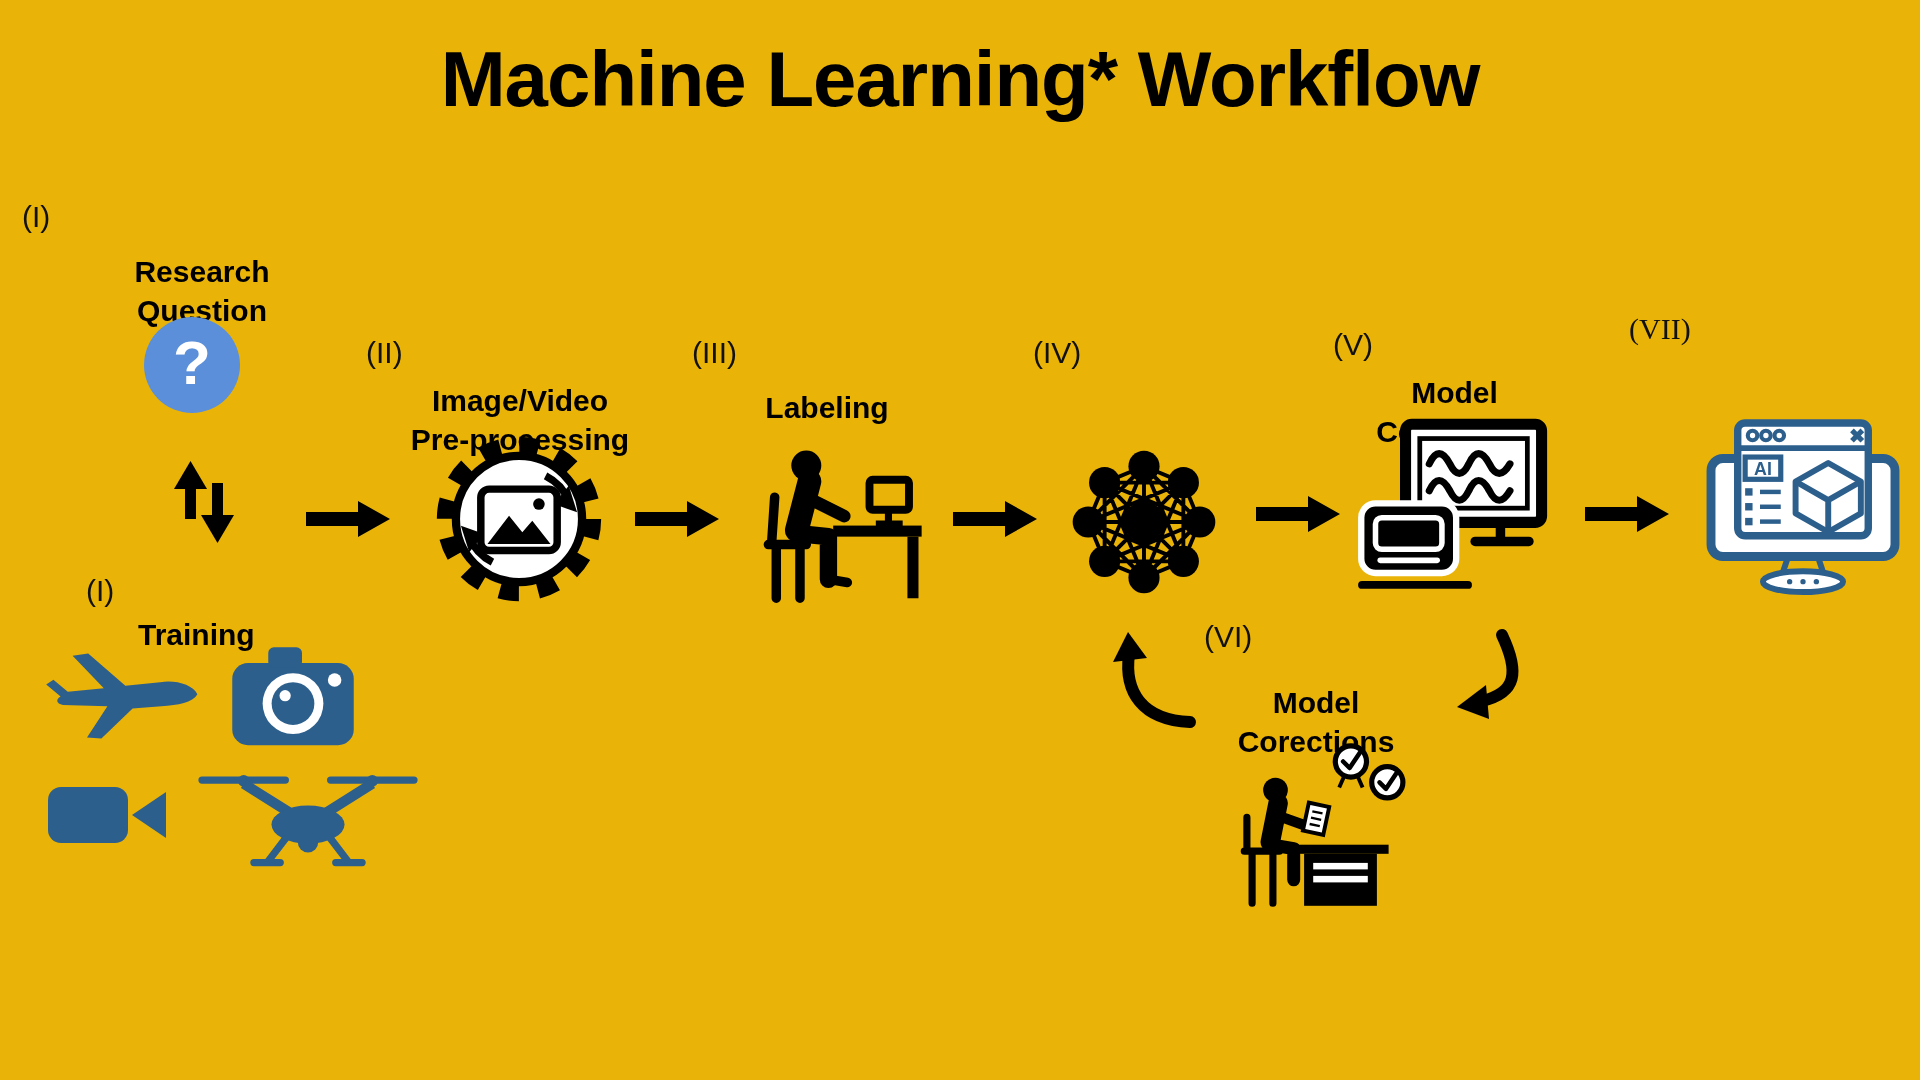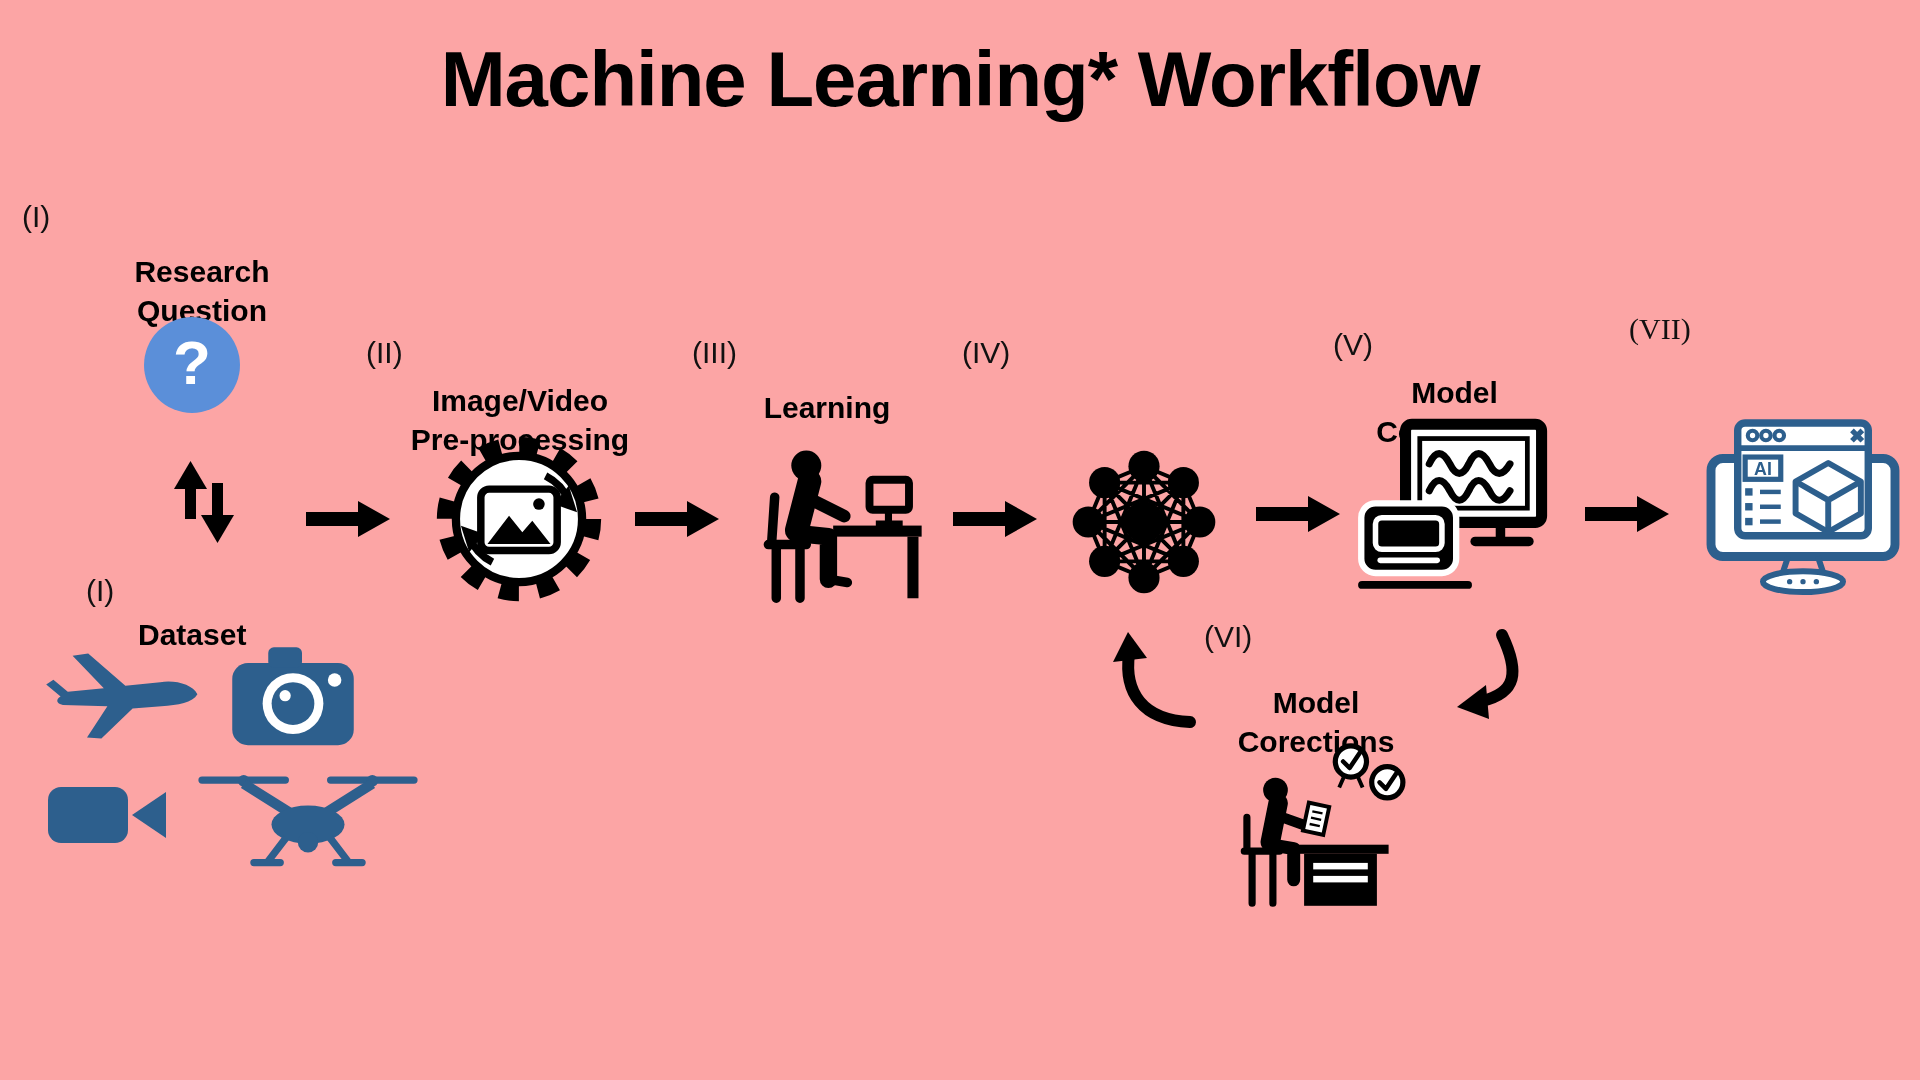--- a/index.html
+++ b/index.html
@@ -3,21 +3,21 @@
 <meta charset="utf-8">
 <style>
   * { margin:0; padding:0; box-sizing:border-box; }
   html, body {
     width:1920px; height:1080px;
     background:#ffffff;
     font-family:"Liberation Sans","DejaVu Sans",sans-serif;
     overflow:hidden;
     color:#000;
   }
-  .canvas { position:relative; width:1920px; height:1080px; background:#fca5a5; }
+  .canvas { position:relative; width:1920px; height:1080px; background:#eab308; }
 
   .title {
     position:absolute; top:34px; left:0; width:100%;
     text-align:center;
     font-size:78px; font-weight:800; letter-spacing:-1px;
     color:#000;
   }
 
   .numeral {
     position:absolute;
@@ -63,21 +63,21 @@
   <div class="icon black" style="left:172px; top:455px; width:64px; height:94px;">
     <svg viewBox="0 0 64 94" fill="currentColor">
       <rect x="13" y="30" width="11" height="34"></rect>
       <polygon points="18.5,6 2,34 35,34"></polygon>
       <rect x="40" y="28" width="11" height="34"></rect>
       <polygon points="45.5,88 29,60 62,60"></polygon>
     </svg>
   </div>
 
   <div class="numeral" style="left:86px; top:574px;">(I)</div>
-  <div class="step-label left" style="left:138px; top:571px; width:150px;">Dataset</div>
+  <div class="step-label left" style="left:138px; top:571px; width:150px;">Training</div>
 
   <div class="icon blue" style="left:42px; top:645px; width:162px; height:102px;">
     <svg viewBox="0 0 130 85" fill="currentColor">
       <path d="M127,41 C123,33 109,29 96,31 L67,34 L36,7 L23,9 L49,36 L19,39 L7,29 L1,33 L13,43 C9,45 9,49 15,50 L52,51 L35,77 L47,78 L73,53 L97,51 C111,50 123,48 127,41 Z"></path>
     </svg>
   </div>
 
   <div class="icon blue" style="left:230px; top:638px; width:126px; height:112px;">
     <svg viewBox="0 0 112 95">
       <rect x="2" y="20" width="108" height="73" rx="14" fill="currentColor"></rect>
@@ -146,37 +146,37 @@
       <polygon points="85,46 71,41 80,30" fill="currentColor"></polygon>
       <path d="M34,76 A30,30 0 0 1 20,61" stroke="currentColor" stroke-width="4.5" fill="none"></path>
       <polygon points="15,54 29,59 20,70" fill="currentColor"></polygon>
       <rect x="27" y="32" width="46" height="37" rx="5" fill="#fff" stroke="currentColor" stroke-width="4.5"></rect>
       <polygon points="31,65 44,48 52,58 58,51 69,65" fill="currentColor"></polygon>
       <circle cx="62" cy="41" r="3.5" fill="currentColor"></circle>
     </svg>
   </div>
 
   <div class="numeral" style="left:692px; top:336px;">(III)</div>
-  <div class="step-label" style="left:742px; top:344px; width:170px;">Learning</div>
+  <div class="step-label" style="left:742px; top:344px; width:170px;">Labeling</div>
   <div class="icon black" style="left:735px; top:445px; width:190px; height:158px;">
     <svg viewBox="0 0 120 100">
       <circle cx="45" cy="13" r="9.5" fill="currentColor"></circle>
       <path d="M47,23 L39,54" stroke="currentColor" stroke-width="15" stroke-linecap="round" fill="none"></path>
       <path d="M45,33 L69,45" stroke="currentColor" stroke-width="8" stroke-linecap="round" fill="none"></path>
       <path d="M39,56 L59,58 L59,85" stroke="currentColor" stroke-width="11" stroke-linecap="round" stroke-linejoin="round" fill="none"></path>
       <path d="M59,85 L71,87" stroke="currentColor" stroke-width="6" stroke-linecap="round" fill="none"></path>
       <path d="M25,33 L23,63 M21,63 L45,63 M26,65 L26,97 M41,65 L41,97" stroke="currentColor" stroke-width="6" fill="none" stroke-linecap="round"></path>
       <rect x="62" y="51" width="56" height="7" fill="currentColor"></rect>
       <rect x="109" y="58" width="7" height="39" fill="currentColor"></rect>
       <rect x="85" y="22" width="25" height="19" rx="2" fill="none" stroke="currentColor" stroke-width="5"></rect>
       <path d="M97,41 L97,49 M89,50 L106,50" stroke="currentColor" stroke-width="4.5" fill="none"></path>
     </svg>
   </div>
 
-  <div class="numeral" style="left:962px; top:336px;">(IV)</div>
+  <div class="numeral" style="left:1033px; top:336px;">(IV)</div>
   <div class="icon black" style="left:1062px; top:440px; width:164px; height:164px;">
     <svg viewBox="0 0 100 100">
       <path d="M84,50 L74,74 M84,50 L50,84 M84,50 L26,74 M84,50 L16,50 M84,50 L26,26 M84,50 L50,16 M84,50 L74,26 M74,74 L50,84 M74,74 L26,74 M74,74 L16,50 M74,74 L26,26 M74,74 L50,16 M74,74 L74,26 M50,84 L26,74 M50,84 L16,50 M50,84 L26,26 M50,84 L50,16 M50,84 L74,26 M26,74 L16,50 M26,74 L26,26 M26,74 L50,16 M26,74 L74,26 M16,50 L26,26 M16,50 L50,16 M16,50 L74,26 M26,26 L50,16 M26,26 L74,26 M50,16 L74,26" stroke="currentColor" stroke-width="2.4" fill="none"></path>
       <circle cx="84" cy="50" r="9.5" fill="currentColor"></circle>
       <circle cx="74" cy="74" r="9.5" fill="currentColor"></circle>
       <circle cx="50" cy="84" r="9.5" fill="currentColor"></circle>
       <circle cx="26" cy="74" r="9.5" fill="currentColor"></circle>
       <circle cx="16" cy="50" r="9.5" fill="currentColor"></circle>
       <circle cx="26" cy="26" r="9.5" fill="currentColor"></circle>
       <circle cx="50" cy="16" r="9.5" fill="currentColor"></circle>

